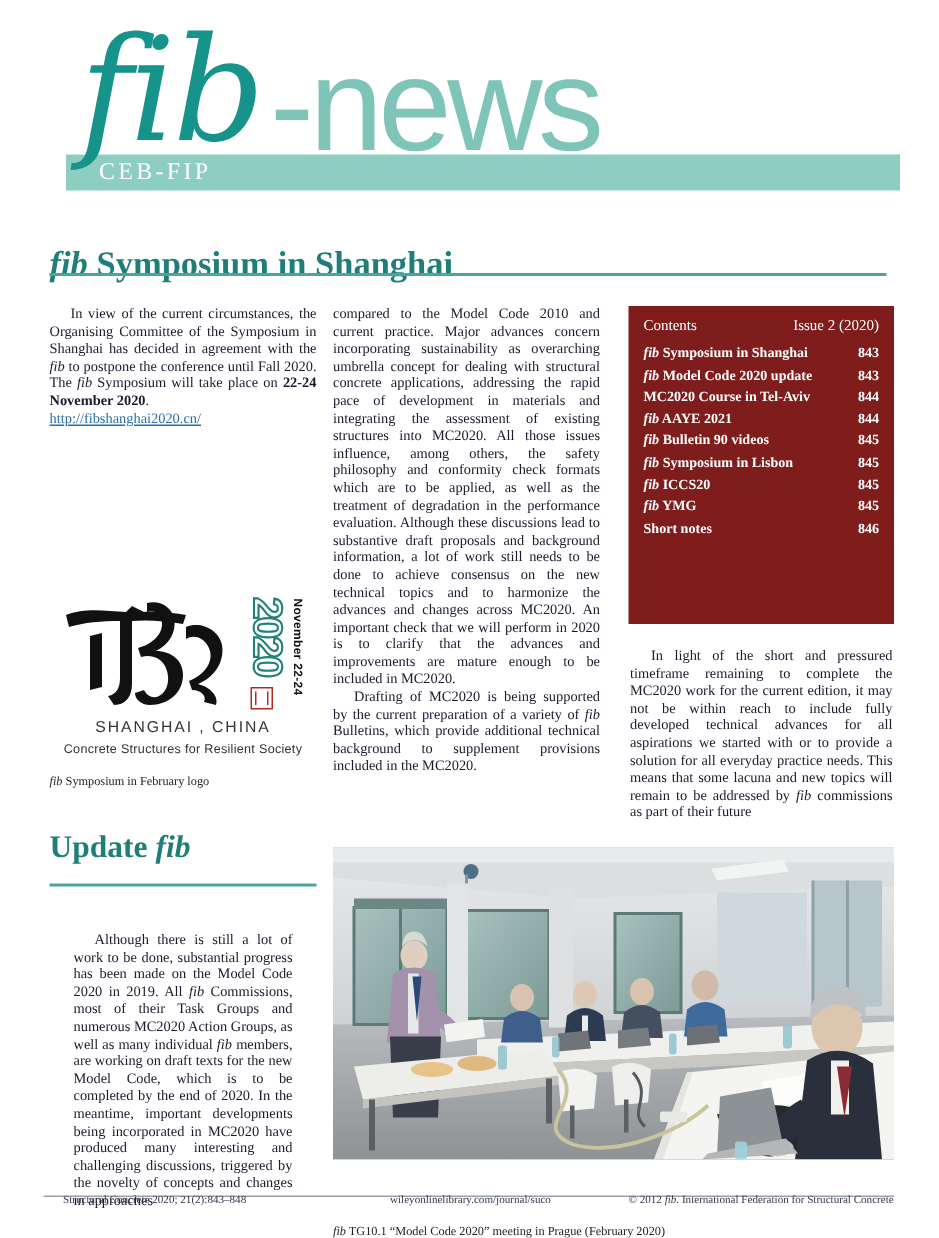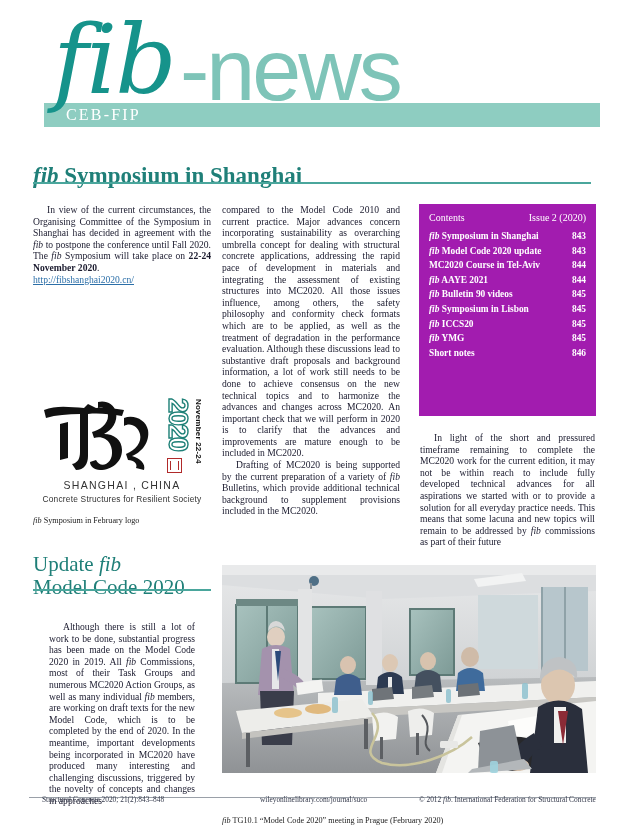--- a/index.html
+++ b/index.html
@@ -97,21 +97,21 @@
     color: #2c6fa8;
     text-decoration: underline;
     word-break: break-all;
   }
 
   
   #contents-box {
     position: absolute;
     left: 419px; top: 204px;
     width: 177px; height: 212px;
-    background: #a21caf;
+    background: #7f1d1d;
     color: #ffffff;
     padding: 8px 10px 6px 10px;
     font-size: 9.4px;
   }
   #contents-head {
     display: flex;
     justify-content: space-between;
     font-size: 10px;
     margin-bottom: 8px;
   }
@@ -204,21 +204,21 @@
     font-size: 8.2px;
     color: #222;
   }
 
   
   #update-heading {
     position: absolute;
     left: 33px; top: 536px;
     width: 185px;
     font-family: "Liberation Serif", serif;
-    font-weight: normal;
+    font-weight: bold;
     font-size: 21px;
     line-height: 23px;
     color: #1f7f78;
   }
   #update-rule {
     position: absolute;
     left: 33px; top: 589px;
     width: 178px; height: 1.5px;
     background: #4aa69c;
   }
@@ -295,21 +295,21 @@
     <div id="logo-month">November 22-24</div>
     <div id="logo-seal">
         <i></i>
       </div>
   </div>
   <div id="logo-city">SHANGHAI , CHINA</div>
   <div id="logo-tag">Concrete Structures for Resilient Society</div>
 </div>
 <div id="logo-caption"><span class="it">fib</span><span> Symposium in February logo</span></div>
 
-<h2 id="update-heading"><span>Update </span><span class="it">fib</span><br><span>Model Code 2020</span></h2>
+<h2 id="update-heading"><span>Update </span><span class="it">fib</span><br></h2>
 <div id="update-rule"></div>
 
 <div id="col1b">
   <p><span>Although there is still a lot of work to be done, substantial progress has been made on the Model Code 2020 in 2019. All </span><span class="it">fib</span><span> Commissions, most of their Task Groups and numerous MC2020 Action Groups, as well as many individual </span><span class="it">fib</span><span> members, are working on draft texts for the new Model Code, which is to be completed by the end of 2020. In the meantime, important developments being incorporated in MC2020 have produced many interesting and challenging discussions, triggered by the novelty of concepts and changes in approaches</span></p>
 </div>
 
 <div id="col2" class="col">
   <p class="noindent">compared to the Model Code 2010 and current practice. Major advances concern incorporating sustainability as overarching umbrella concept for dealing with structural concrete applications, addressing the rapid pace of development in materials and integrating the assessment of existing structures into MC2020. All those issues influence, among others, the safety philosophy and conformity check formats which are to be applied, as well as the treatment of degradation in the performance evaluation. Although these discussions lead to substantive draft proposals and background information, a lot of work still needs to be done to achieve consensus on the new technical topics and to harmonize the advances and changes across MC2020. An important check that we will perform in 2020 is to clarify that the advances and improvements are mature enough to be included in MC2020.</p>
   <p><span>Drafting of MC2020 is being supported by the current preparation of a variety of </span><span class="it">fib</span><span> Bulletins, which provide additional technical background to supplement provisions included in the MC2020.</span></p>
 </div>

